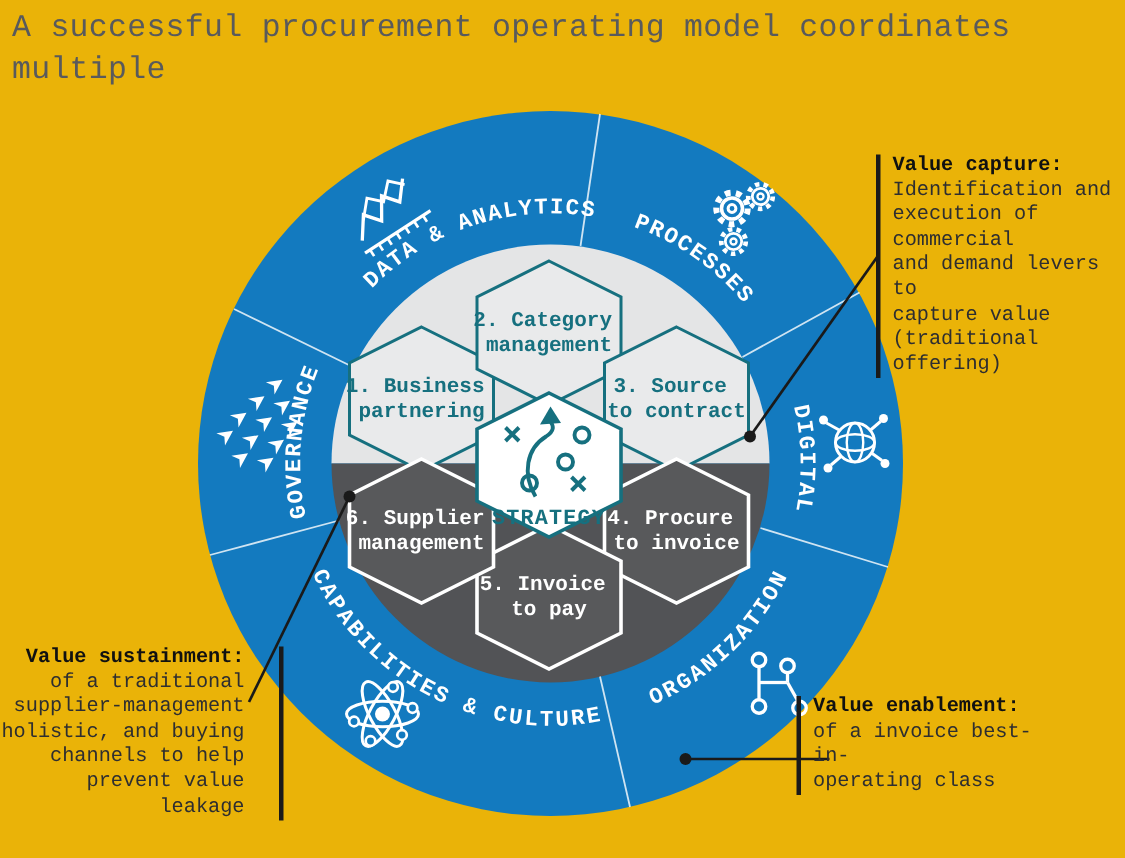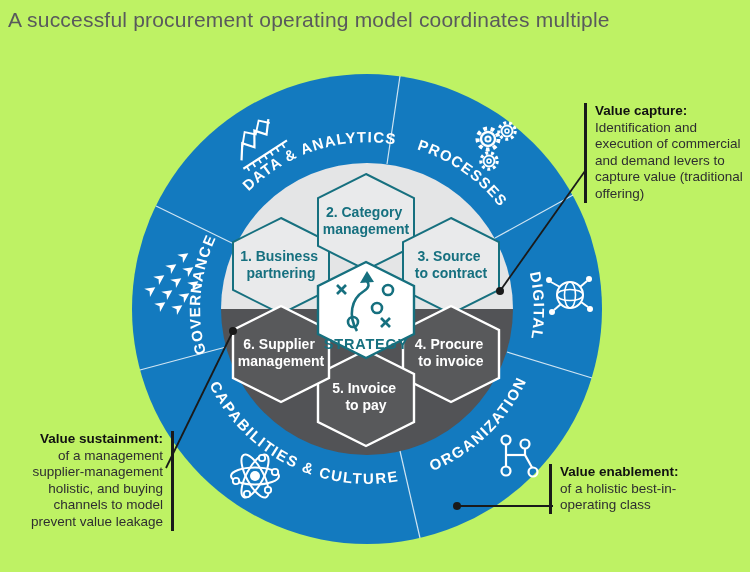--- a/index.html
+++ b/index.html
@@ -1,38 +1,38 @@
 <!DOCTYPE html>
 <html><head>
 <meta charset="utf-8">
 <style>
   html,body{margin:0;padding:0;background:#fff;}
   .stage{
     position:relative;width:750px;height:572px;overflow:hidden;
-    font-family:Liberation Sans, sans-serif;background:#bef264;
+    font-family:Liberation Mono, monospace;background:#eab308;
   }
   .title{
     position:absolute;left:8px;top:6px;width:720px;
     font-size:21px;line-height:1.32;color:#595a5c;letter-spacing:.2px;
   }
   svg{position:absolute;left:0;top:0;}
   .ring-label{font-weight:bold;font-size:15px;fill:#ffffff;letter-spacing:1.4px;}
   .hex-label{font-weight:bold;font-size:14px;}
   .hex-label.light{fill:#16707f;}
   .hex-label.dark{fill:#ffffff;}
   .strategy-label{font-weight:bold;font-size:14.5px;fill:#16707f;letter-spacing:.8px;}
   .callout{
     position:absolute;font-size:13.5px;line-height:16.6px;color:#2e2e30;
   }
   .callout .co-title{font-weight:bold;color:#111;}
   .co-left{border-left:3px solid #1a1a1a;padding-left:8px;}
-  .co-right{border-right:3px solid #1a1a1a;padding-right:8px;text-align:right;}
+  .co-right{border-right:3px solid #1a1a1a;padding-right:23px;text-align:right;}
   .callout-capture{left:584px;top:103px;width:158px;}
   .callout-sustainment{left:0px;top:431px;width:163px;}
-  .callout-enablement{left:549px;top:464px;width:168px;}
+  .callout-enablement{left:531px;top:464px;width:168px;}
 </style>
 </head>
 <body>
 
 <div class="stage">
 
   <div class="title">
     <div>A successful procurement operating model coordinates multiple</div>
   </div>
 
@@ -219,26 +219,26 @@
     <div class="co-title">Value capture:</div>
     <div>Identification and</div>
     <div>execution of commercial</div>
     <div>and demand levers to</div>
     <div>capture value (traditional</div>
     <div>offering)</div>
   </div>
 
   <div class="callout co-right callout-sustainment">
     <div class="co-title">Value sustainment:</div>
-    <div>of a management</div>
+    <div>of a traditional</div>
     <div>supplier-management</div>
     <div>holistic, and buying</div>
-    <div>channels to model</div>
+    <div>channels to help</div>
     <div>prevent value leakage</div>
   </div>
 
   <div class="callout co-left callout-enablement">
     <div class="co-title">Value enablement:</div>
-    <div>of a holistic best-in-</div>
+    <div>of a invoice best-in-</div>
     <div>operating class</div>
   </div>
 
 </div>
 
 </body></html>

